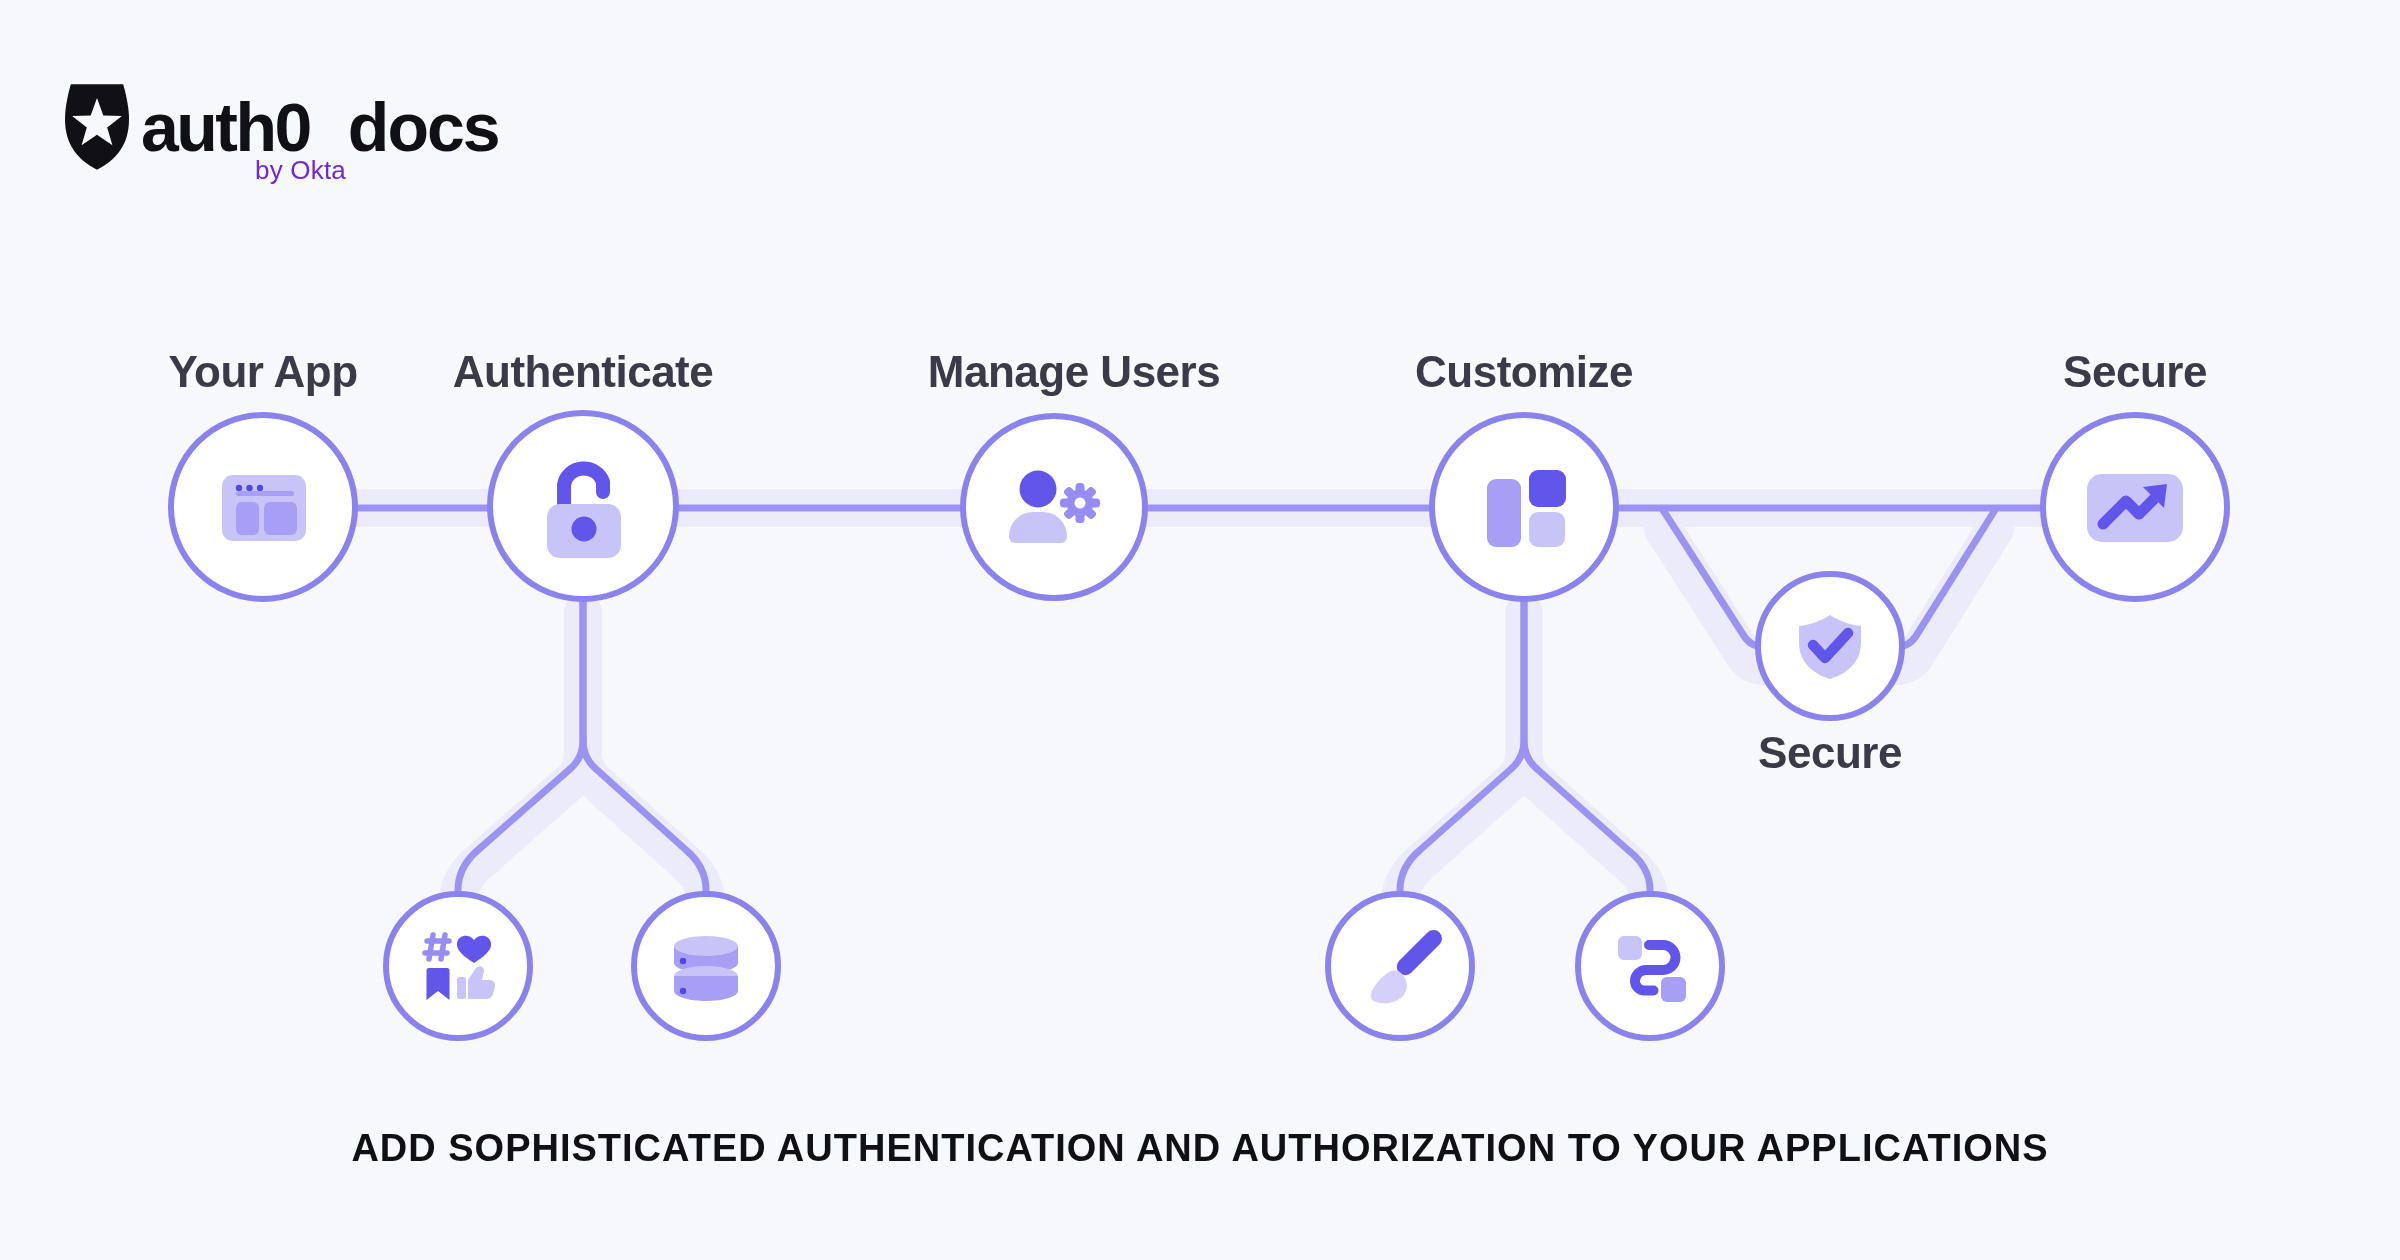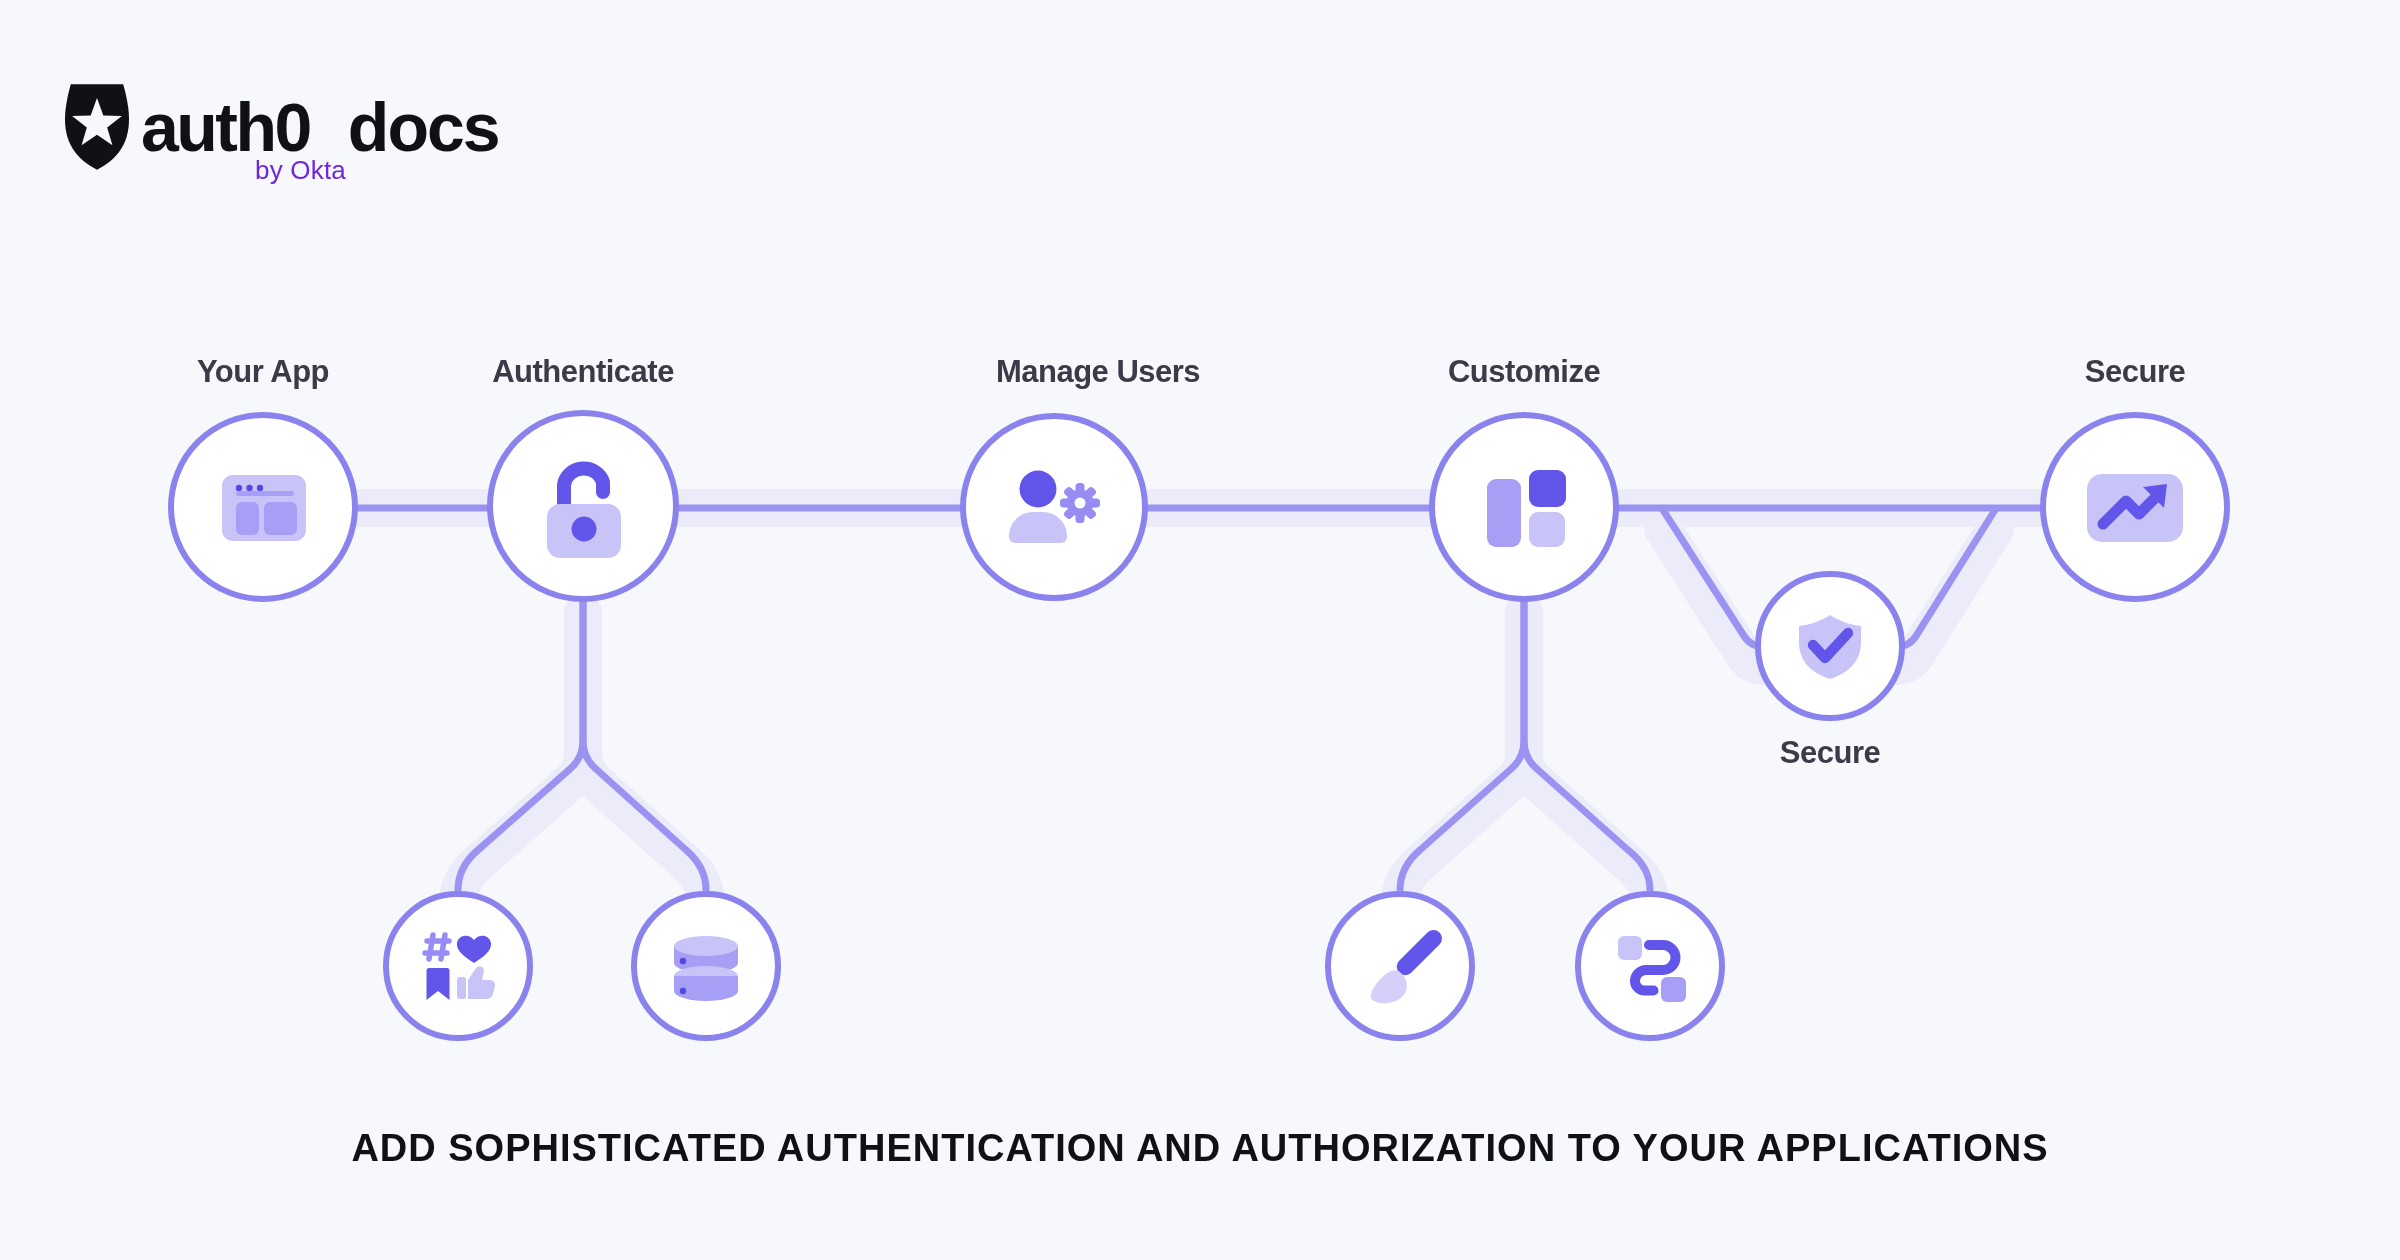--- a/index.html
+++ b/index.html
@@ -12,21 +12,21 @@
   body{background:var(--c-bg);font-family:"Liberation Sans",sans-serif;position:relative}
   .stage{position:absolute;inset:0}
   svg.flow{position:absolute;left:0;top:0}
   
   .logo{position:absolute;left:65px;top:84px;display:flex;align-items:center;cursor:pointer}
   .logo-mark{width:64px;height:86px;margin-right:12px}
   .logo-brand{font-size:68px;font-weight:800;letter-spacing:-2.5px;color:var(--c-dark);line-height:86px}
   .logo-product{font-size:68px;font-weight:700;letter-spacing:-2px;color:var(--c-dark);line-height:86px;margin-left:38px}
   .logo-byline{position:absolute;left:255px;top:155px;font-size:26px;font-weight:400;color:#6d28d9;letter-spacing:0.2px}
   
-  .nlabel{position:absolute;transform:translate(-50%,-50%);font-size:31px;font-weight:700;
+  .nlabel{position:absolute;transform:translate(-50%,-50%);font-size:44px;font-weight:700;
           letter-spacing:-0.5px;color:var(--c-label);white-space:nowrap}
   
   .tagline{position:absolute;left:1200px;top:1148px;transform:translate(-50%,-50%);
            font-size:38px;font-weight:700;letter-spacing:1px;color:var(--c-dark);white-space:nowrap}
   
   .f-strong{fill:var(--c-strong)} .f-deep{fill:var(--c-deep)} .f-med{fill:var(--c-med)}
   .f-medv{fill:var(--c-medv)} .f-light{fill:var(--c-light)} .f-lighter{fill:var(--c-lighter)}
   .f-white{fill:#ffffff}
   .band{stroke:var(--c-band);fill:none;stroke-width:38;stroke-linecap:round;stroke-linejoin:round}
   .band-sq{stroke:var(--c-band);fill:none;stroke-width:38;stroke-linecap:butt}
@@ -182,19 +182,19 @@
       <g>
         <rect class="f-light" x="1618" y="936" width="24" height="24" rx="6"></rect>
         <path class="s-strong" stroke-width="10" d="M 1649 945 h 14 a 12.5 12.5 0 0 1 0 25 h -17 a 11 11 0 0 0 -11 11 a 9.5 9.5 0 0 0 9.5 9.5 h 9"></path>
         <rect class="f-med" x="1661" y="977" width="25" height="25" rx="6"></rect>
       </g>
     </g>
   </svg>
 
   <div class="nlabel" style="left:263px;top:372px">Your App</div>
   <div class="nlabel" style="left:583px;top:372px">Authenticate</div>
-  <div class="nlabel" style="left:1098px;top:372px">Manage Users</div>
+  <div class="nlabel" style="left:1074px;top:372px">Manage Users</div>
   <div class="nlabel" style="left:1524px;top:372px">Customize</div>
   <div class="nlabel" style="left:2135px;top:372px">Secure</div>
   <div class="nlabel" style="left:1830px;top:753px">Secure</div>
 
   <div class="tagline">ADD SOPHISTICATED AUTHENTICATION AND AUTHORIZATION TO YOUR APPLICATIONS</div>
 </div>
 
 </body></html>

